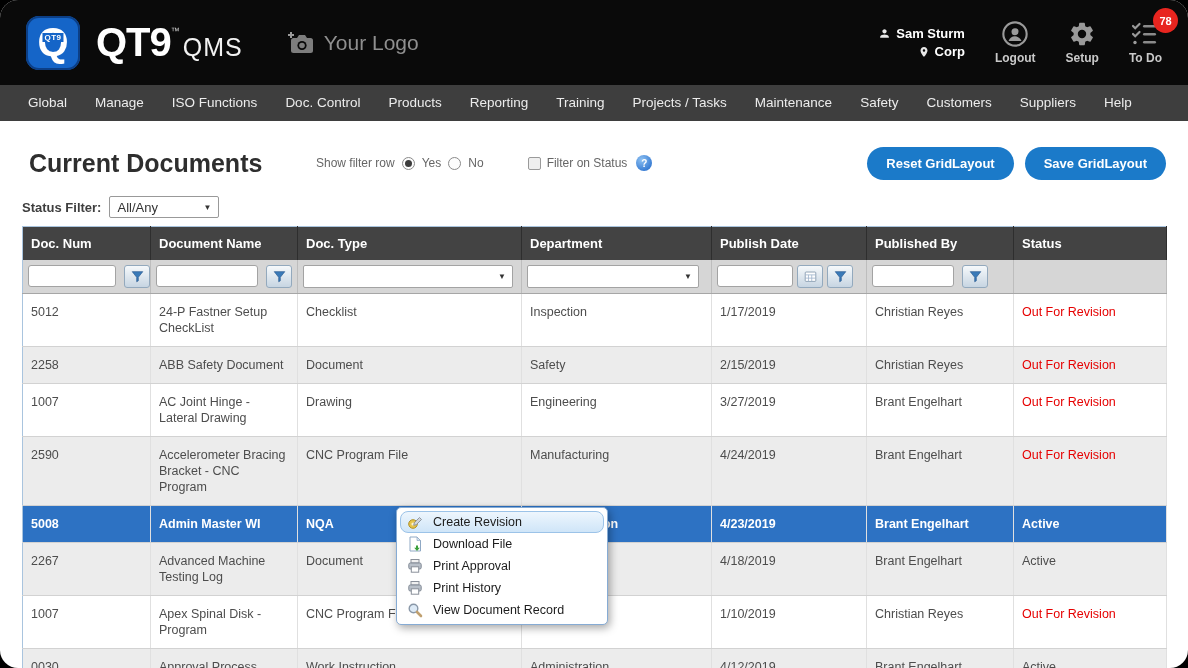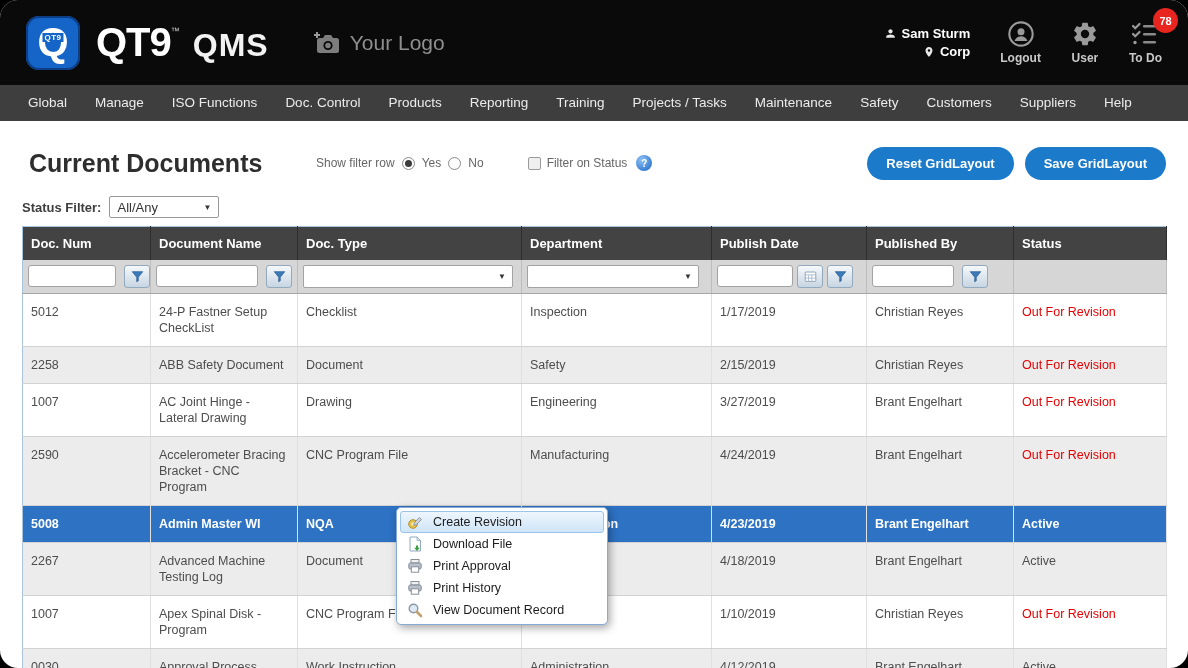--- a/index.html
+++ b/index.html
@@ -12,21 +12,21 @@
   
   .app-header{height:85px;background:#0a0a0a;display:flex;align-items:center;padding:0 26px;}
   .logo-mark{width:54px;height:54px;background:#1565c8;border-radius:13px;position:relative;
     display:flex;align-items:center;justify-content:center;box-shadow:0 0 0 2px #0c3f86 inset;}
   .logo-mark .q{color:#fff;font-size:40px;font-weight:bold;line-height:1;margin-top:-2px;}
   .logo-mark .qt9sm{position:absolute;top:17px;left:50%;transform:translateX(-50%);
     background:#1565c8;color:#fff;font-size:8px;font-weight:bold;padding:0 2px;letter-spacing:.5px;}
   .logotype{display:flex;align-items:baseline;margin-left:16px;}
   .logotype .b1{color:#fff;font-size:40px;font-weight:bold;letter-spacing:-1px;}
   .logotype .tm{color:#cfcfcf;font-size:9px;align-self:flex-start;margin-top:6px;}
-  .logotype .b2{color:#f2f2f2;font-size:32px;font-weight:bold;letter-spacing:1px;margin-left:13px;}
+  .logotype .b2{color:#f2f2f2;font-size:25px;font-weight:normal;letter-spacing:1px;margin-left:3px;}
   .your-logo{display:flex;align-items:flex-start;gap:9px;margin-left:42px;color:#8f8f8f;font-size:21px;}
   .cam{position:relative;}
   .user-area{margin-left:auto;display:flex;align-items:center;gap:30px;}
   .user-id{text-align:right;color:#fff;font-size:13px;font-weight:bold;line-height:18px;}
   .user-id .line{display:flex;justify-content:flex-end;align-items:center;gap:5px;}
   .hdr-action{display:flex;flex-direction:column;align-items:center;gap:3px;
     color:#c9c9c9;font-size:12px;font-weight:bold;position:relative;cursor:pointer;}
   .badge{position:absolute;top:-12px;right:-16px;width:25px;height:25px;border-radius:50%;
     background:#e8251f;color:#fff;font-size:11px;font-weight:bold;
     display:flex;align-items:center;justify-content:center;}
@@ -76,21 +76,21 @@
     border-right:1px solid #e0e0e0;border-bottom:1px solid #d2d2d2;vertical-align:top;background:#fff;}
   .grid tbody tr:nth-child(even) td{background:#ececec;}
   .grid tbody td.st-revision{color:#e60000;}
   .grid tbody tr.selected td{background:#2d72c3;color:#fff;font-weight:bold;}
   
   .ctx-menu{position:absolute;left:396px;top:507px;width:212px;background:#fff;
     border:1px solid #86abd4;border-radius:5px;box-shadow:2px 3px 9px rgba(0,0,0,.35);
     padding:3px;z-index:20;}
   .menu-item{display:flex;align-items:center;gap:10px;padding:2px 6px;height:22px;
     font-size:12.5px;color:#1c1c1c;cursor:pointer;border:1px solid transparent;}
-  .menu-item.hl{background:linear-gradient(#eef6fd,#cfe5f8);border:1px solid #9cc3e8;border-radius:3px;}
+  .menu-item.hl{background:linear-gradient(#eef6fd,#cfe5f8);border:1px solid #9cc3e8;border-radius:8px;}
   .mi{width:16px;height:16px;flex:0 0 16px;display:inline-flex;}
   svg{display:block;}
 </style>
 </head>
 <body>
 
 <div class="screen">
 
   <div class="app-header">
     <div class="logo-mark">
@@ -145,21 +145,21 @@
         </span>
         <span>Logout</span>
       </div>
 
       <div class="hdr-action">
         <span>
           <svg width="28" height="28" viewBox="0 0 24 24" fill="#9a9a9a">
               <path d="M19.14 12.94c.04-.3.06-.61.06-.94 0-.32-.02-.64-.07-.94l2.03-1.58a.49.49 0 0 0 .12-.61l-1.92-3.32a.49.49 0 0 0-.59-.22l-2.39.96c-.5-.38-1.03-.7-1.62-.94l-.36-2.54a.48.48 0 0 0-.48-.41h-3.84c-.24 0-.43.17-.47.41l-.36 2.54c-.59.24-1.13.57-1.62.94l-2.39-.96a.49.49 0 0 0-.59.22L2.74 8.87c-.12.21-.08.47.12.61l2.03 1.58c-.05.3-.09.63-.09.94s.02.64.07.94l-2.03 1.58a.49.49 0 0 0-.12.61l1.92 3.32c.12.22.37.29.59.22l2.39-.96c.5.38 1.03.7 1.62.94l.36 2.54c.05.24.24.41.48.41h3.84c.24 0 .44-.17.47-.41l.36-2.54c.59-.24 1.13-.56 1.62-.94l2.39.96c.22.08.47 0 .59-.22l1.92-3.32a.49.49 0 0 0-.12-.61l-2.01-1.58zM12 15.6A3.6 3.6 0 1 1 12 8.4a3.6 3.6 0 0 1 0 7.2z"></path>
             </svg>
         </span>
-        <span>User</span>
+        <span>Setup</span>
       </div>
 
       <div class="hdr-action">
         <span>
           <svg width="30" height="28" viewBox="0 0 30 28">
             <path d="M3 6l2.2 2.2L9.5 4" stroke="#9a9a9a" stroke-width="2.2" fill="none" stroke-linecap="round"></path>
             <rect x="13" y="5" width="13" height="2.6" rx="1.3" fill="#8a8a8a"></rect>
             <path d="M3 14l2.2 2.2L9.5 12" stroke="#9a9a9a" stroke-width="2.2" fill="none" stroke-linecap="round"></path>
             <rect x="13" y="13" width="13" height="2.6" rx="1.3" fill="#8a8a8a"></rect>
             <circle cx="5" cy="22.5" r="1.7" fill="#9a9a9a"></circle>

